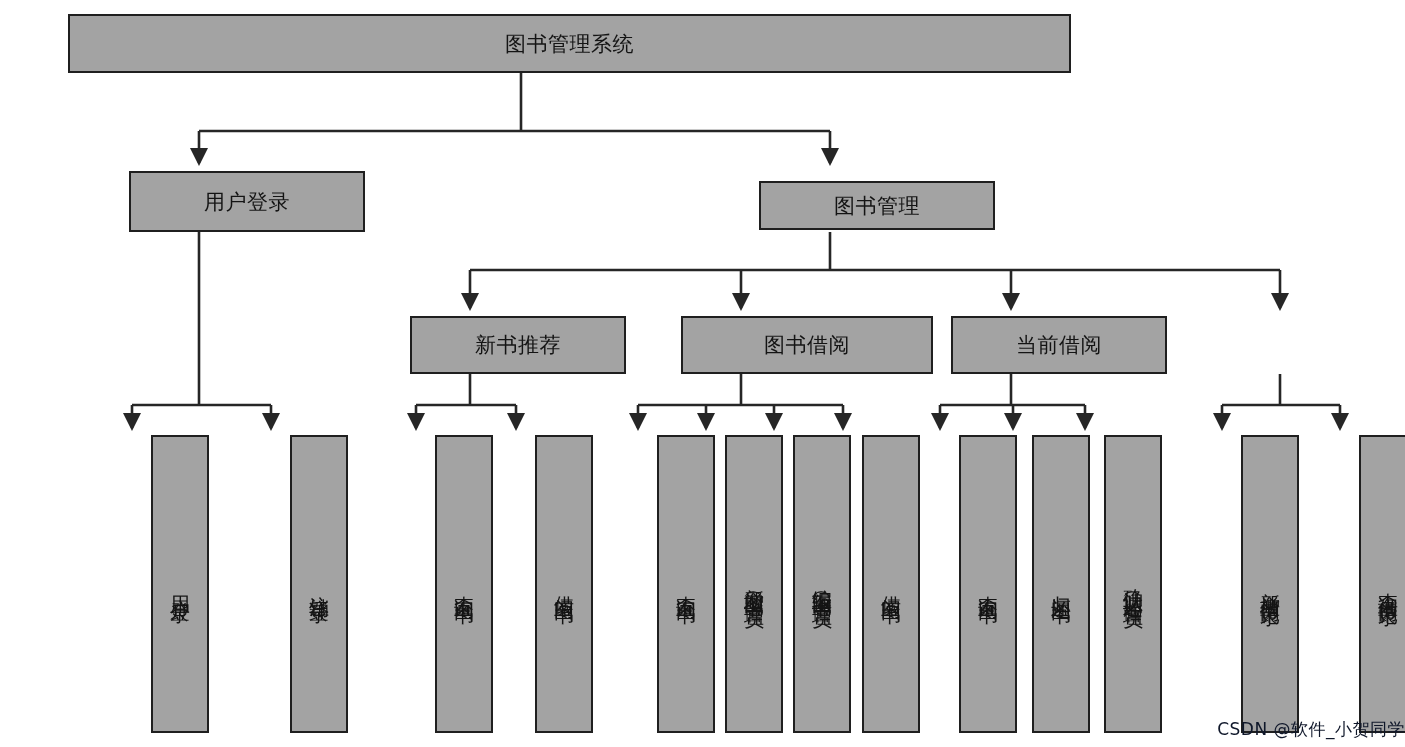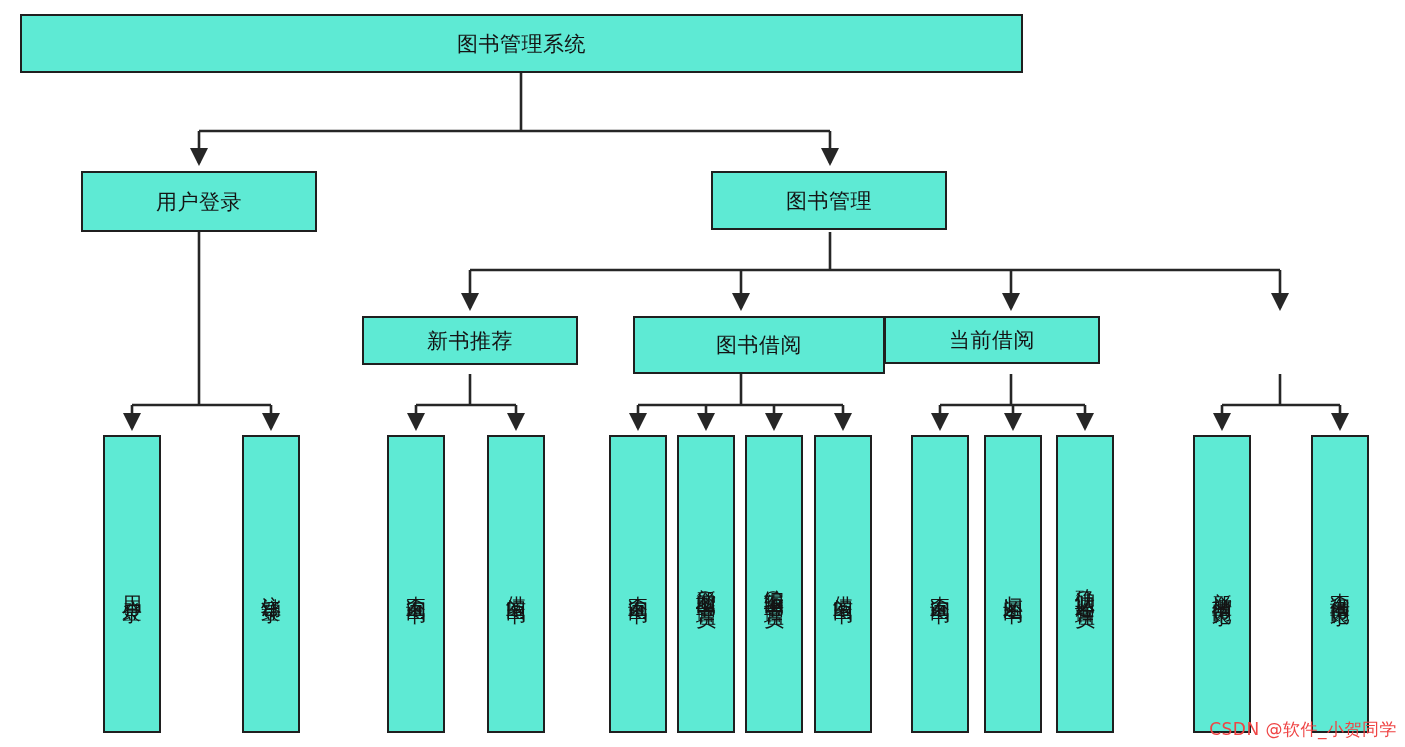--- a/index.html
+++ b/index.html
@@ -19,49 +19,50 @@
     position: absolute;
     left: 0;
     top: 0;
     width: 1405px;
     height: 747px;
   }
   .node {
     position: absolute;
     box-sizing: border-box;
     border: 2.5px solid #1f1f1f;
-    background: #5eead4;
+    background: #a3a3a3;
     display: flex;
     align-items: center;
     justify-content: center;
     color: #141414;
+    margin-left: 48px;
   }
   .node.horiz {
     font-size: 21px;
     letter-spacing: 0.5px;
   }
   .node.vert {
     font-size: 20px;
     align-items: center;
     justify-content: center;
     padding-top: 4px;
   }
   .node.vert .vtext {
     writing-mode: vertical-rl;
     text-orientation: upright;
     letter-spacing: 3px;
     line-height: 1.05;
     white-space: nowrap;
   }
   .watermark {
     position: absolute;
-    right: 8px;
+    right: 0;
     bottom: 6px;
     font-size: 17px;
-    color: #ef4444;
+    color: #0f172a;
     letter-spacing: 0.5px;
     white-space: nowrap;
     margin-left: 47px;
   }
 </style>
 </head>
 <body>
 
 <div id="canvas">
 
@@ -117,33 +118,33 @@
   </svg>
 
   <div class="node horiz" style="left:20px; top:14px; width:1003px; height:59px;">
     <span>图书管理系统</span>
   </div>
 
   <div class="node horiz" style="left:81px; top:171px; width:236px; height:61px;">
     <span>用户登录</span>
   </div>
 
-  <div class="node horiz" style="left:711px; top:171px; width:236px; height:59px;align-items:center;">
+  <div class="node horiz" style="left:711px; top:181px; width:236px; height:49px;align-items:center;">
     <span>图书管理</span>
   </div>
 
-  <div class="node horiz" style="left:362px; top:316px; width:216px; height:49px;">
+  <div class="node horiz" style="left:362px; top:316px; width:216px; height:58px;">
     <span>新书推荐</span>
   </div>
 
   <div class="node horiz" style="left:633px; top:316px; width:252px; height:58px;">
     <span>图书借阅</span>
   </div>
 
-  <div class="node horiz" style="left:884px; top:316px; width:216px; height:48px;">
+  <div class="node horiz" style="left:903px; top:316px; width:216px; height:58px;">
     <span>当前借阅</span>
   </div>
 
 
   <div class="node vert" style="left:103px; top:435px; width:58px; height:298px;">
     <span class="vtext">用户登录</span>
   </div>
 
   <div class="node vert" style="left:242px; top:435px; width:58px; height:298px;">
     <span class="vtext">注销登录</span>

